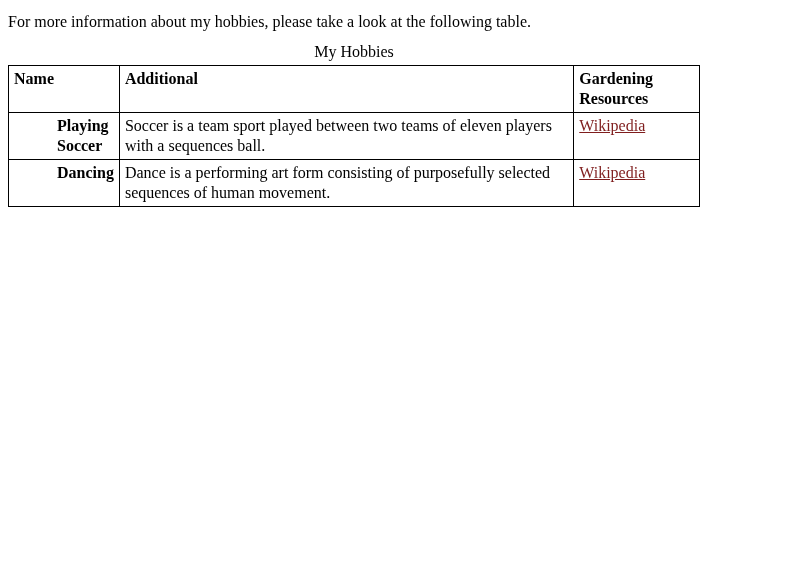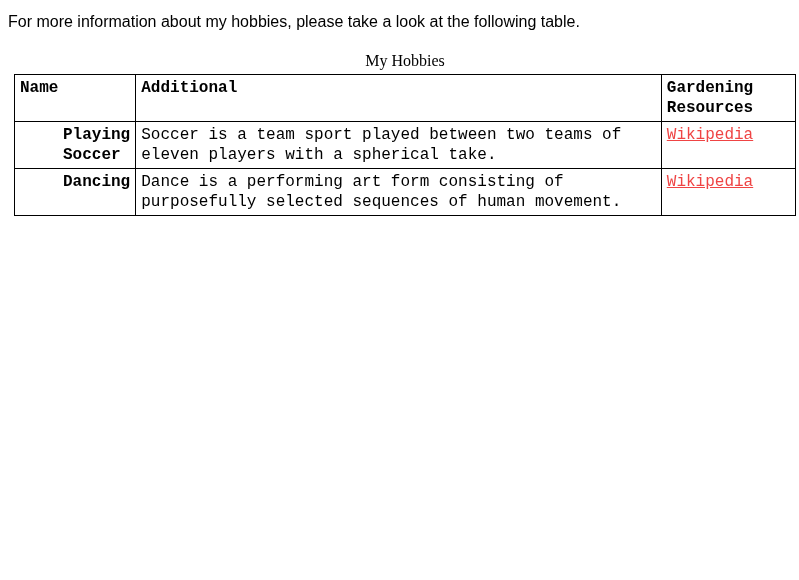--- a/index.html
+++ b/index.html
@@ -13,61 +13,60 @@
     font-family: "Liberation Serif", serif;
     font-size: 16px;
     color: #000000;
     overflow: hidden;
   }
   .page {
     padding: 8px 8px 0 8px;
     box-sizing: border-box;
   }
   .intro {
-    font-family: Liberation Sans, sans-serif;
+    font-family: Liberation Serif, serif;
     font-size: 16px;
     line-height: 1.25;
-    margin: 4px 0 20px 0;
+    margin: 4px 0 11px 0;
   }
   table.hobbies {
     border-collapse: collapse;
-    width: 782px;
-    margin: 6px;
+    width: 692px;
+    margin: 0;
     font-family: "Liberation Serif", serif;
     font-size: 16px;
   }
   table.hobbies caption {
     caption-side: top;
     text-align: center;
     font-family: "Liberation Serif", serif;
     font-size: 16px;
     padding-bottom: 4px;
   }
   table.hobbies th,
   table.hobbies td {
     border: 1px solid #000000;
     padding: 3px 5px;
     vertical-align: top;
     line-height: 1.25;
-    font-family: Liberation Mono, monospace;
   }
   table.hobbies th {
     text-align: left;
     font-weight: bold;
   }
   table.hobbies td.name-cell {
     font-weight: bold;
     white-space: normal;
     padding-left: 48px;
   }
   col.col-name { width: 100px; }
   col.col-desc { width: 545px; }
   col.col-res  { width: 136px; }
   a.wiki-link {
-    color: #ef4444;
+    color: #7f1d1d;
     text-decoration: underline;
     text-align: right;
   }
 </style>
 </head>
 <body>
 
 <div class="page">
 
   <p class="intro">For more information about my hobbies, please take a look at the following table.</p>
@@ -82,21 +81,21 @@
     <thead>
       <tr>
         <th>Name</th>
         <th>Additional</th>
         <th>Gardening Resources</th>
       </tr>
     </thead>
     <tbody>
       <tr>
         <td class="name-cell">Playing Soccer</td>
-        <td>Soccer is a team sport played between two teams of eleven players with a spherical take.</td>
+        <td>Soccer is a team sport played between two teams of eleven players with a sequences ball.</td>
         <td>
           <a class="wiki-link" href="#">Wikipedia</a>
         </td>
       </tr>
       <tr>
         <td class="name-cell">Dancing</td>
         <td>Dance is a performing art form consisting of purposefully selected sequences of human movement.</td>
         <td>
           <a class="wiki-link" href="#">Wikipedia</a>
         </td>

